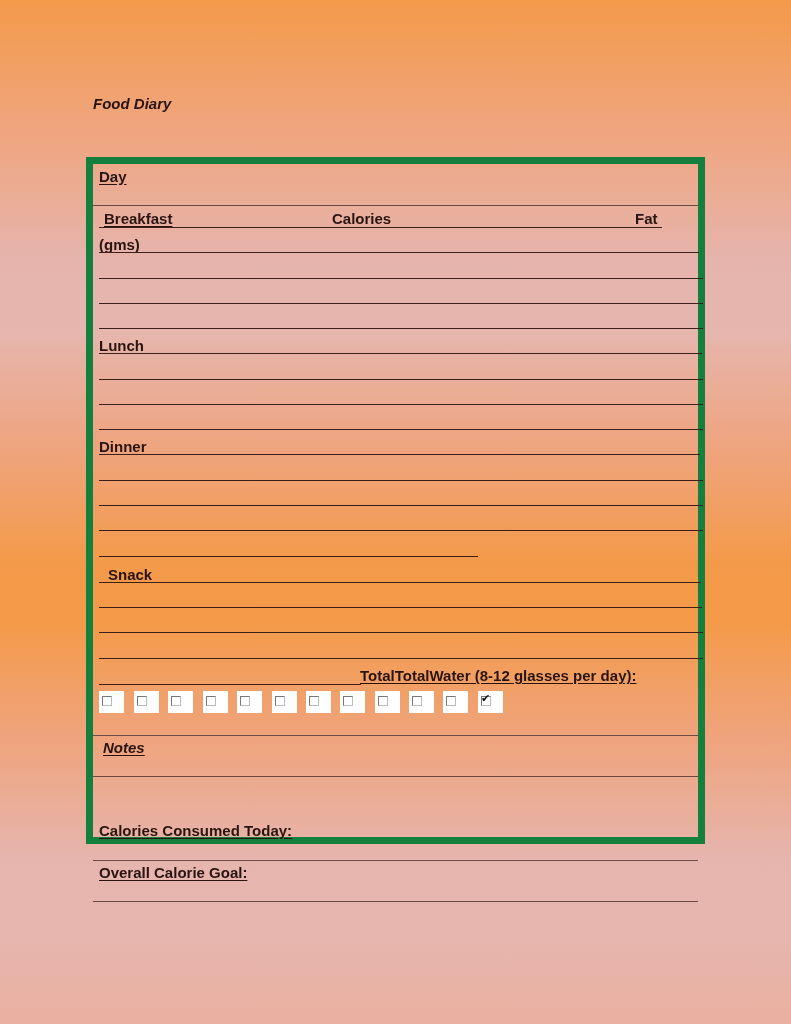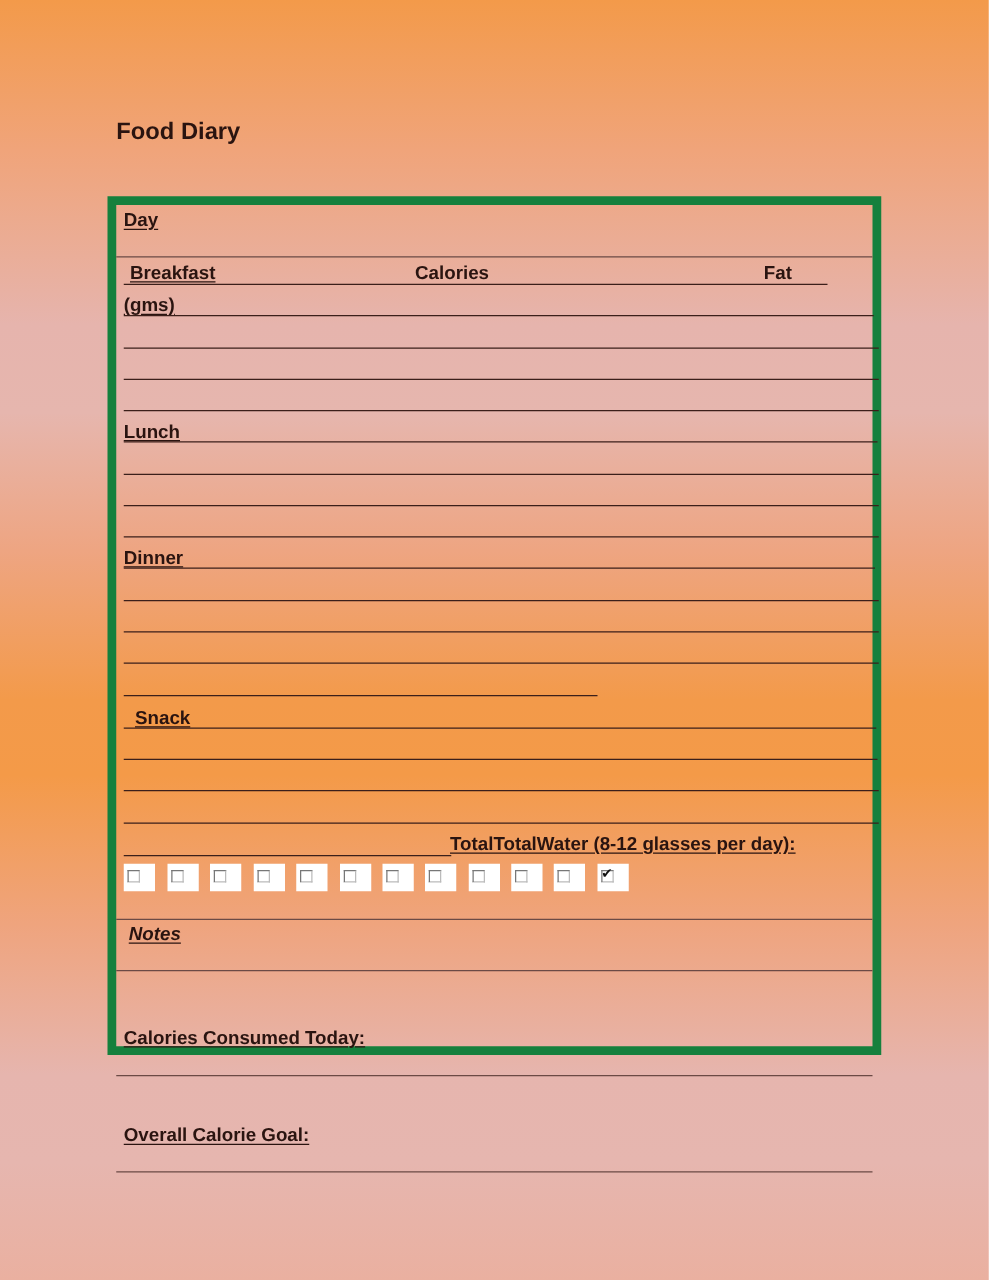--- a/index.html
+++ b/index.html
@@ -7,21 +7,21 @@
     width: 791px; height: 1024px; overflow: hidden; position: relative;
     font-family: "Liberation Sans", "DejaVu Sans", sans-serif;
     color: #2a1410;
     background: linear-gradient(to bottom,
       #f39a4a 0px, #f0a47a 120px, #e6b4ad 260px, #e6b6ae 330px,
       #eea582 440px, #f39a4a 560px, #f49a48 620px, #efa47e 740px,
       #e6b5ae 860px, #e6b6af 930px, #eab0a0 1024px);
   }
   .doc-title {
     position: absolute; left: 93px; top: 95px;
-    font-size: 19px; font-weight: bold;
+    font-size: 15px; font-style: italic; font-weight: bold;
   }
   .form {
     position: absolute; left: 86px; top: 157px; width: 619px; height: 687px;
     border: 7px solid #15803d; box-sizing: border-box;
   }
   .row { position: absolute; left: 0; right: 0; border-bottom: 1px solid #6b4a45; }
   .lbl {
     position: absolute; font-size: 15px; font-weight: bold;
     text-decoration: underline; text-underline-offset: 2px; white-space: nowrap;
   }
@@ -45,21 +45,21 @@
 <div class="form">
 
   <div class="row" style="top:0; height:41px;">
     <span class="lbl" style="left:6px; top:4px;">Day</span>
   </div>
 
   <div class="row" style="top:41px; height:530px;">
 
     <span class="lbl" style="left:11px; top:5px;">Breakfast</span>
     <span class="lbl" style="left:239px; top:5px; text-decoration:none;">Calories</span>
-    <span class="lbl" style="left:518px; top:5px; text-decoration:none;text-align:right;">Fat</span>
+    <span class="lbl" style="left:542px; top:5px; text-decoration:none;text-align:right;">Fat</span>
     <div class="rule" style="top:22px; width:563px;"></div>
     <span class="lbl" style="left:6px; top:31px;text-align:center;">(gms)</span>
     <div class="rule" style="top:47px; width:600px;"></div>
     <div class="rule" style="top:73px; width:604px;"></div>
     <div class="rule" style="top:98px; width:604px;"></div>
     <div class="rule" style="top:123px; width:604px;"></div>
 
     <span class="lbl" style="left:6px; top:132px;">Lunch</span>
     <div class="rule" style="top:148px; width:603px;"></div>
     <div class="rule" style="top:174px; width:604px;"></div>
@@ -123,18 +123,18 @@
 
   <div class="row" style="top:571px; height:41px;font-style:italic;">
     <span class="lbl" style="left:10px; top:4px;">Notes</span>
   </div>
 
 
   <div class="row" style="top:654px; height:42px;">
     <span class="lbl" style="left:6px; top:4px;">Calories Consumed Today:</span>
   </div>
 
-  <div class="row" style="top:696px; height:41px;margin-top:36px;">
+  <div class="row" style="top:696px; height:41px;">
     <span class="lbl" style="left:6px; top:4px;">Overall Calorie Goal:</span>
   </div>
 
   <div style="position:absolute; left:0; right:0; top:737px; height:28px;"></div>
 </div>
 
 </body></html>

